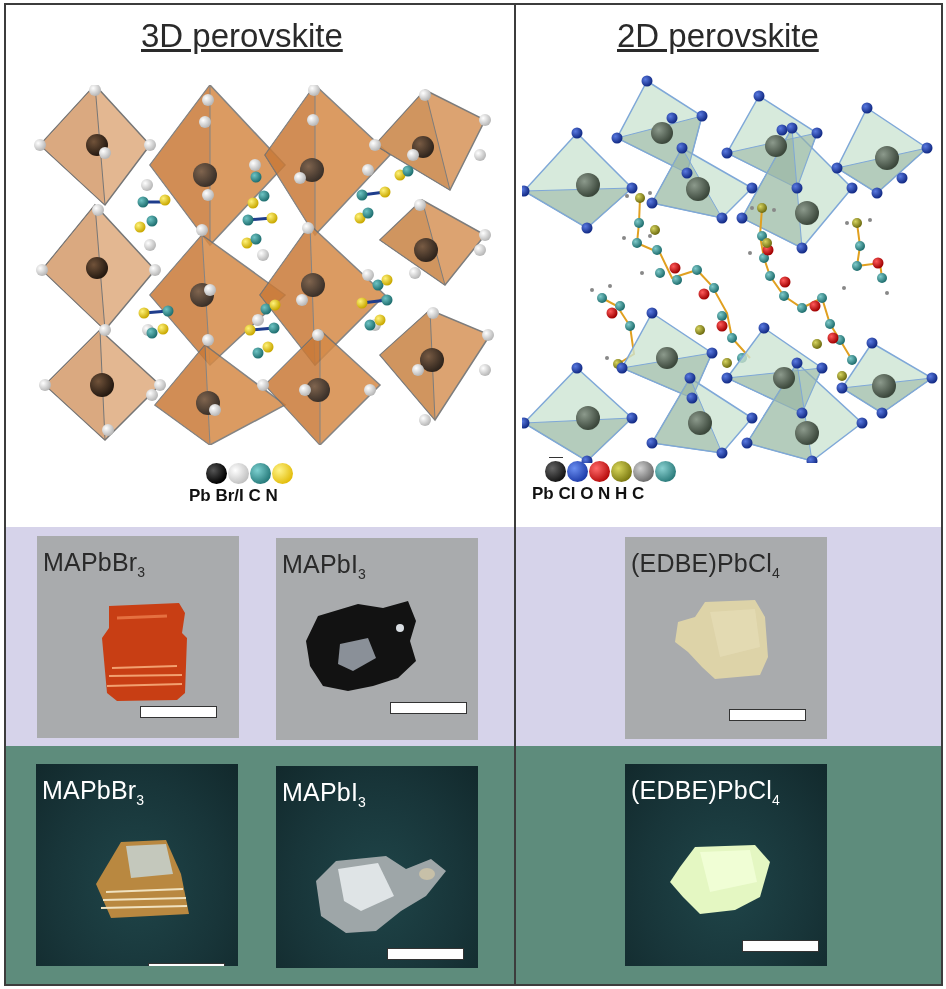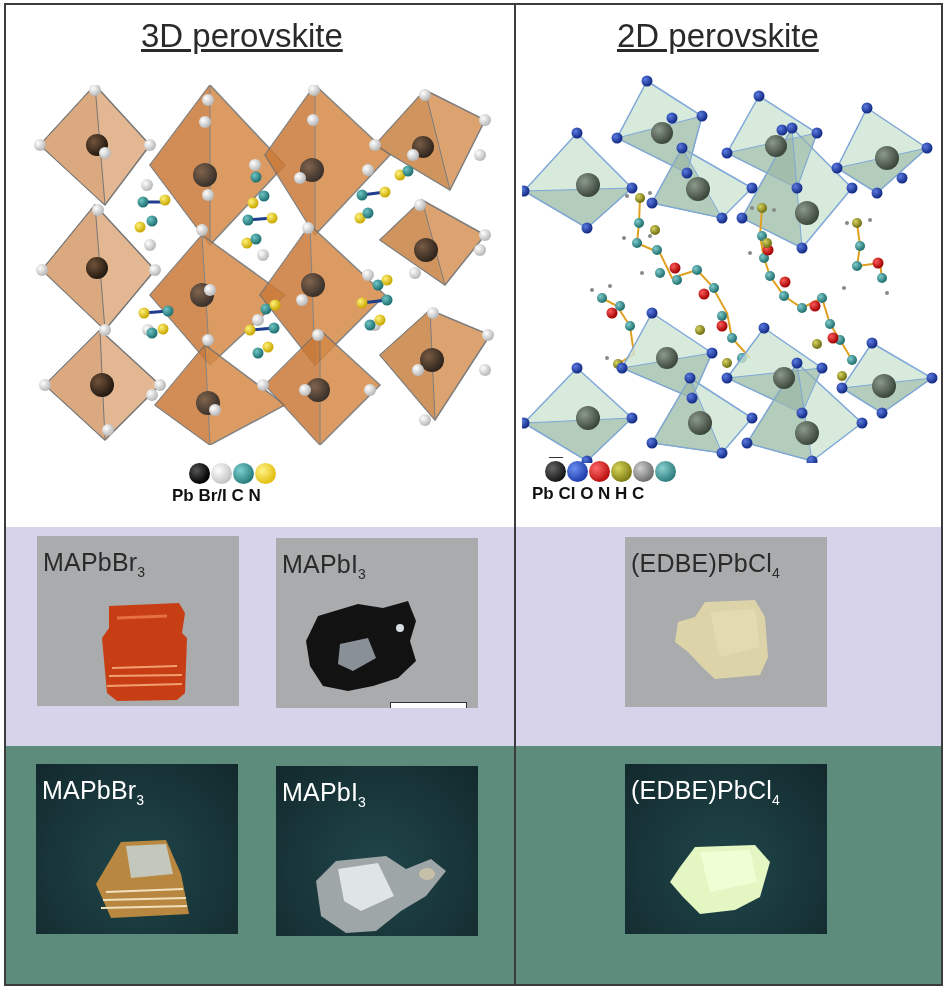--- a/index.html
+++ b/index.html
@@ -14,21 +14,21 @@
 
     .title { position: absolute; font-size: 33px; color: #2a2a2a; font-weight: normal; white-space: nowrap; text-decoration: underline; }
 
     .structure { position: absolute; }
 
     .legend { position: absolute; }
     .legend .balls { display: flex; }
     .legend .ball { width: 21px; height: 21px; border-radius: 50%; margin-right: 1px; }
     .legend .labels { font-weight: bold; font-size: 17px; color: #111; white-space: nowrap; margin-top: 2px; }
 
-    .photo { position: absolute; width: 202px; height: 170px; overflow: hidden; }
+    .photo { position: absolute; width: 202px; height: 202px; overflow: hidden; }
     .photo.light { background: #a9abad; }
     .photo.dark { background: radial-gradient(ellipse at 50% 60%, #1f4549 0%, #183539 60%, #12292c 100%); }
     .photo .label { position: absolute; left: 6px; top: 12px; font-size: 25px; white-space: nowrap; letter-spacing: 0.2px; }
     .photo.light .label { color: #2a2a2a; }
     .photo.dark .label { color: #ffffff; }
     .photo .label sub { font-size: 14px; vertical-align: -6px; line-height: 0; }
     .photo .scalebar { position: absolute; width: 77px; height: 12px; background: #fff; border: 1px solid #333; }
     .crystal { position: absolute; }
   </style>
 </head>
@@ -251,21 +251,21 @@
         <circle cx="332" cy="218" r="5.5" fill="url(#nball)"></circle>
         <circle cx="357" cy="215" r="5.5" fill="url(#cball)"></circle>
       </g>
     <g>
         <circle cx="340" cy="240" r="5.5" fill="url(#cball)"></circle>
         <circle cx="350" cy="235" r="5.5" fill="url(#nball)"></circle>
       </g>
   </g>
 </svg>
 
-<div class="legend" style="left:187px; top:463px;">
+<div class="legend" style="left:204px; top:463px;">
   <div class="balls" style="margin-left:2px;">
     <div class="ball" style="background:radial-gradient(circle at 35% 35%, #555 0%, #000 70%);"></div>
     <div class="ball" style="background:radial-gradient(circle at 35% 35%, #fff 0%, #bbb 80%);"></div>
     <div class="ball" style="background:radial-gradient(circle at 35% 35%, #7dd0d0 0%, #1f7373 80%);"></div>
     <div class="ball" style="background:radial-gradient(circle at 35% 35%, #fff48a 0%, #e0b800 80%);"></div>
   </div>
   <div class="labels" style="margin-left:-15px;">Pb Br/I  C  N</div>
 </div>
 
 <svg class="structure" style="left:522px; top:68px;" width="420" height="395" viewBox="0 0 420 395">

